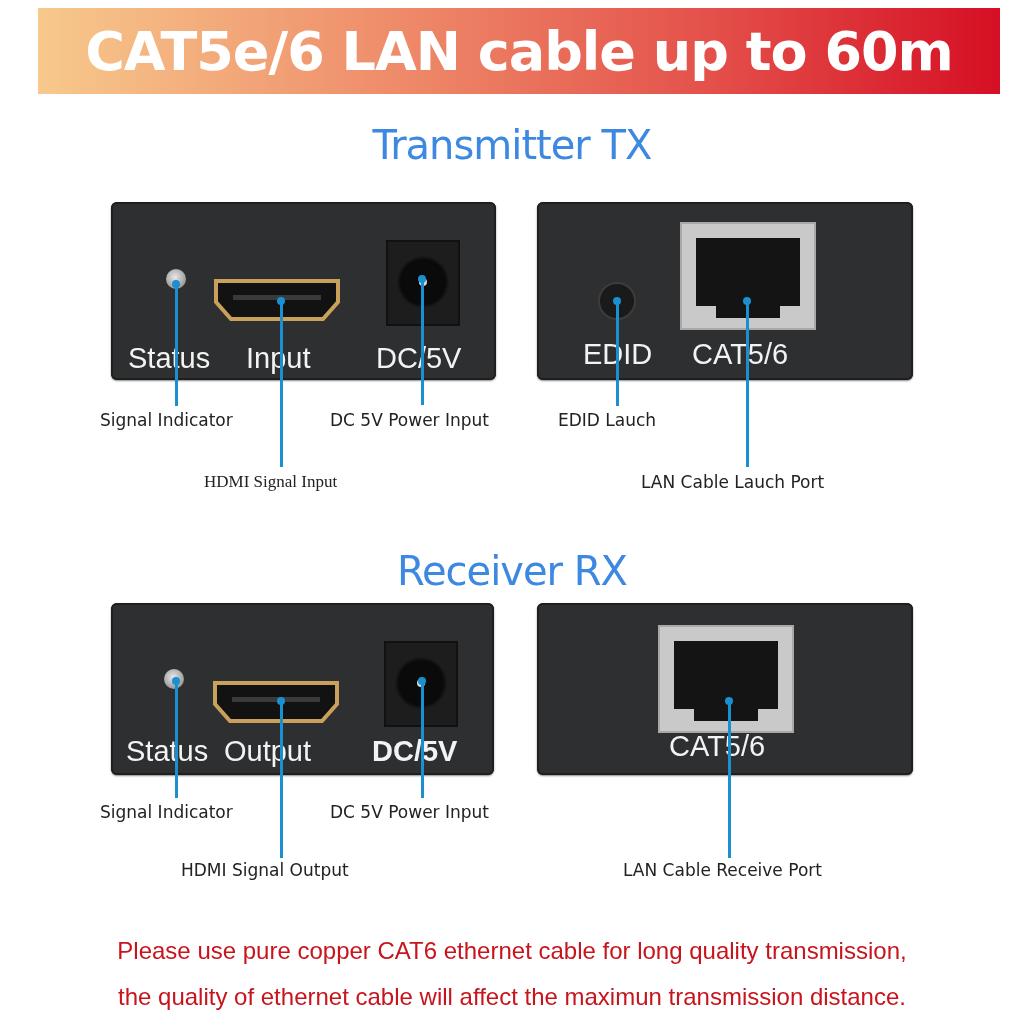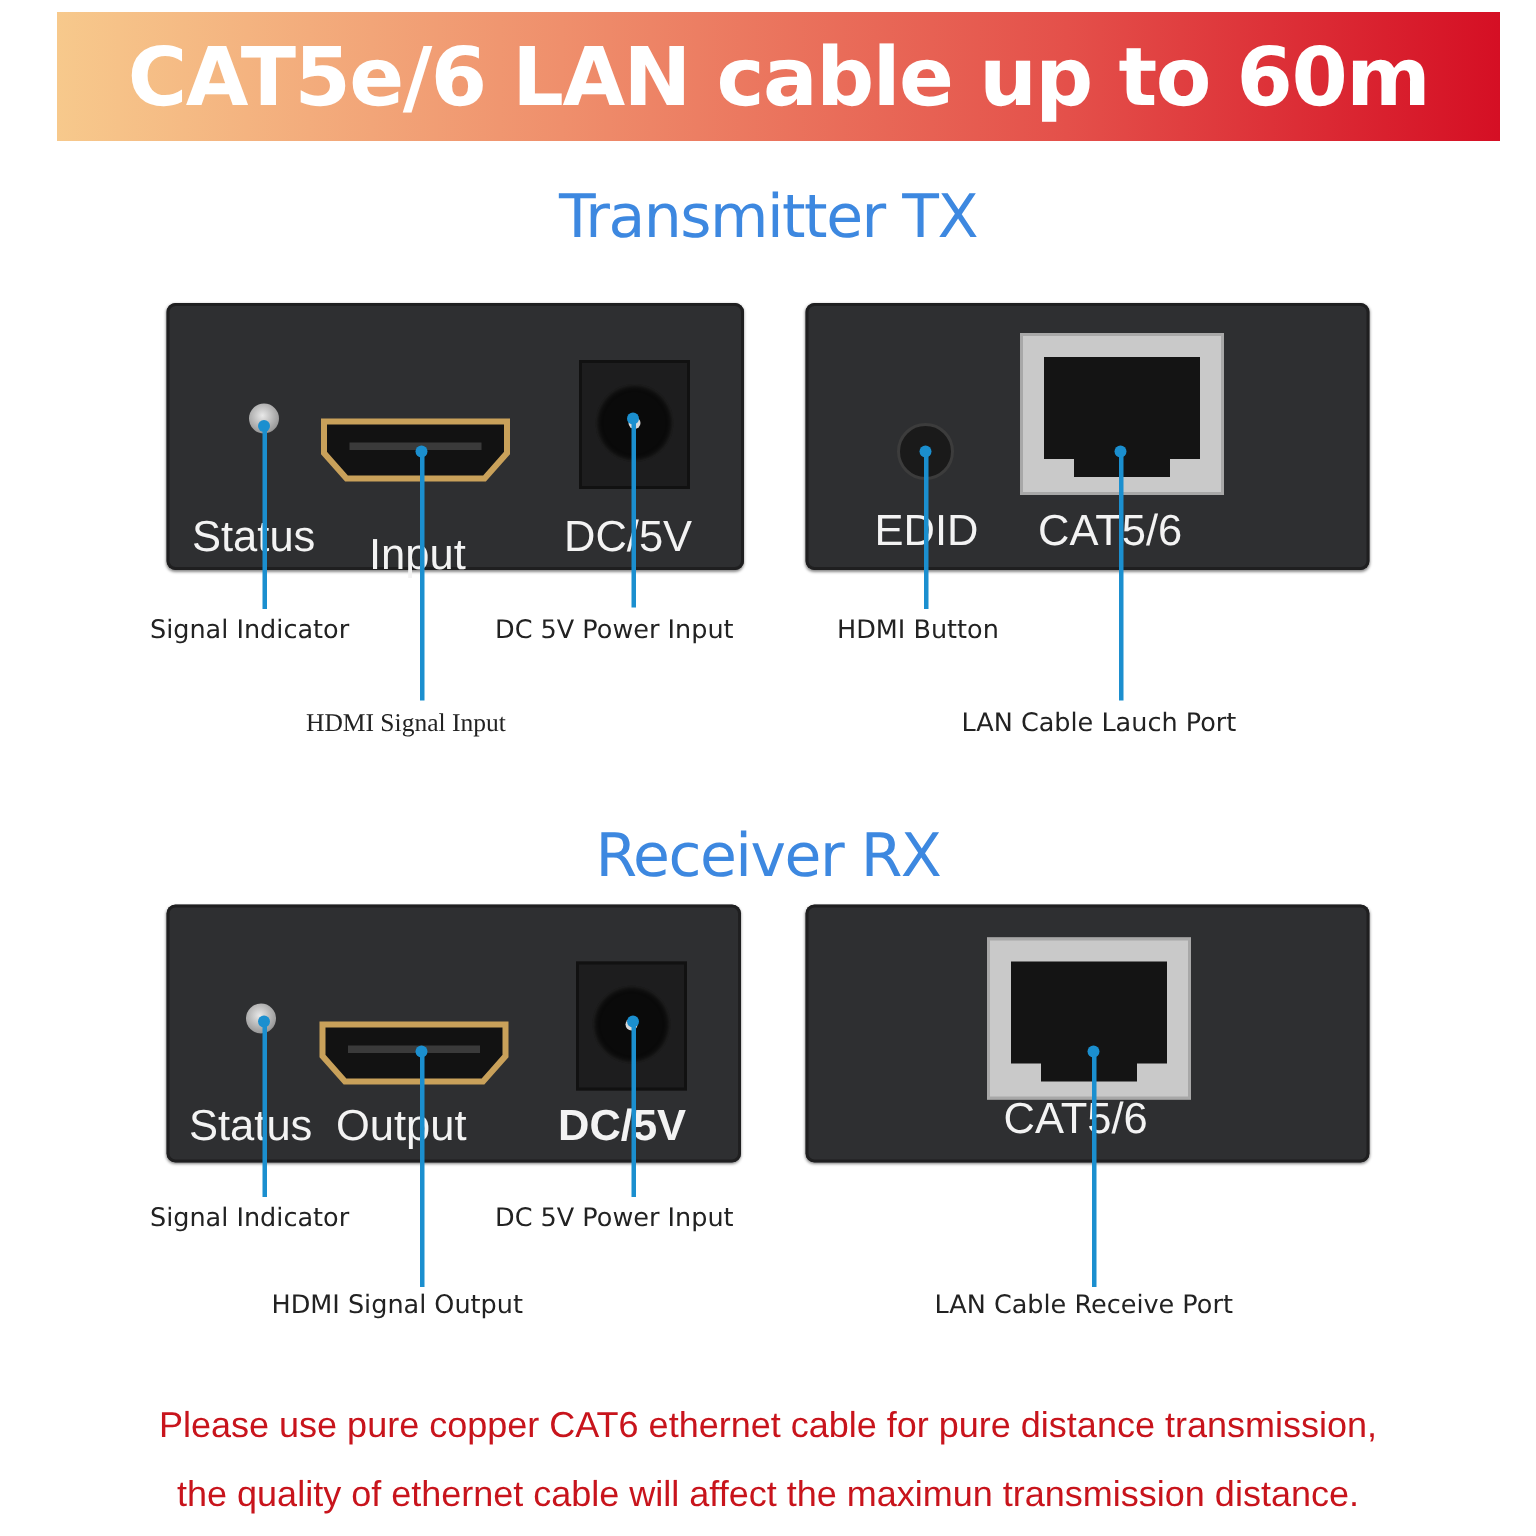--- a/index.html
+++ b/index.html
@@ -39,21 +39,21 @@
   <svg class="hdmi" style="left:102px; top:76px;" viewBox="0 0 128 44">
     <path d="M3 3 H125 V24 L110 41 H18 L3 24 Z" fill="#121212" stroke="#c9a15a" stroke-width="4"></path>
     <rect x="20" y="17" width="88" height="5" fill="#3a3a3a"></rect>
   </svg>
   <div class="dc-box" style="left:275px; top:38px;">
     <div class="dc-jack">
         <div class="dc-pin"></div>
       </div>
   </div>
   <span class="panel-label" style="left:17px; top:140px;">Status</span>
-  <span class="panel-label" style="left:135px; top:140px;margin-top:12px;">Input</span>
+  <span class="panel-label" style="left:135px; top:140px;">Input</span>
   <span class="panel-label" style="left:265px; top:140px;">DC/5V</span>
 </div>
 
 <div class="dot" style="left:172px; top:280px;"></div>
 <div class="leader" style="left:175px; top:284px; height:122px;"></div>
 <div class="dot" style="left:277px; top:297px;"></div>
 <div class="leader" style="left:280px; top:301px; height:166px;"></div>
 <div class="dot" style="left:418px; top:275px;"></div>
 <div class="leader" style="left:421px; top:279px; height:126px;"></div>
 
@@ -69,21 +69,21 @@
   </div>
   <span class="panel-label" style="left:46px; top:136px;">EDID</span>
   <span class="panel-label" style="left:155px; top:136px;">CAT5/6</span>
 </div>
 
 <div class="dot" style="left:613px; top:297px;"></div>
 <div class="leader" style="left:616px; top:301px; height:105px;"></div>
 <div class="dot" style="left:743px; top:297px;"></div>
 <div class="leader" style="left:746px; top:301px; height:166px;"></div>
 
-<span class="callout" style="left:558px; top:410px;">HDMI Button</span>
+<span class="callout" style="left:558px; top:410px;">EDID Lauch</span>
 <span class="callout" style="left:641px; top:472px;">LAN Cable Lauch Port</span>
 
 <div class="section-title" style="top:548px;">Receiver RX</div>
 
 <div class="panel" style="left:111px; top:603px; width:383px; height:172px;">
   <div class="led" style="left:53px; top:66px;"></div>
   <svg class="hdmi" style="left:101px; top:77px;" viewBox="0 0 128 44">
     <path d="M3 3 H125 V24 L110 41 H18 L3 24 Z" fill="#121212" stroke="#c9a15a" stroke-width="4"></path>
     <rect x="20" y="17" width="88" height="5" fill="#3a3a3a"></rect>
   </svg>
@@ -114,14 +114,14 @@
       <div class="rj45-notch"></div>
   </div>
   <span class="panel-label" style="left:132px; top:127px;">CAT5/6</span>
 </div>
 
 <div class="dot" style="left:725px; top:697px;"></div>
 <div class="leader" style="left:728px; top:701px; height:157px;"></div>
 
 <span class="callout" style="left:623px; top:860px;text-align:center;">LAN Cable Receive Port</span>
 
-<div class="note" style="top:937px;">Please use pure copper CAT6 ethernet cable for pure distance transmission,</div>
+<div class="note" style="top:937px;">Please use pure copper CAT6 ethernet cable for long quality transmission,</div>
 <div class="note" style="top:983px;">the quality of ethernet cable will affect the maximun transmission distance.</div>
 
 </body></html>

